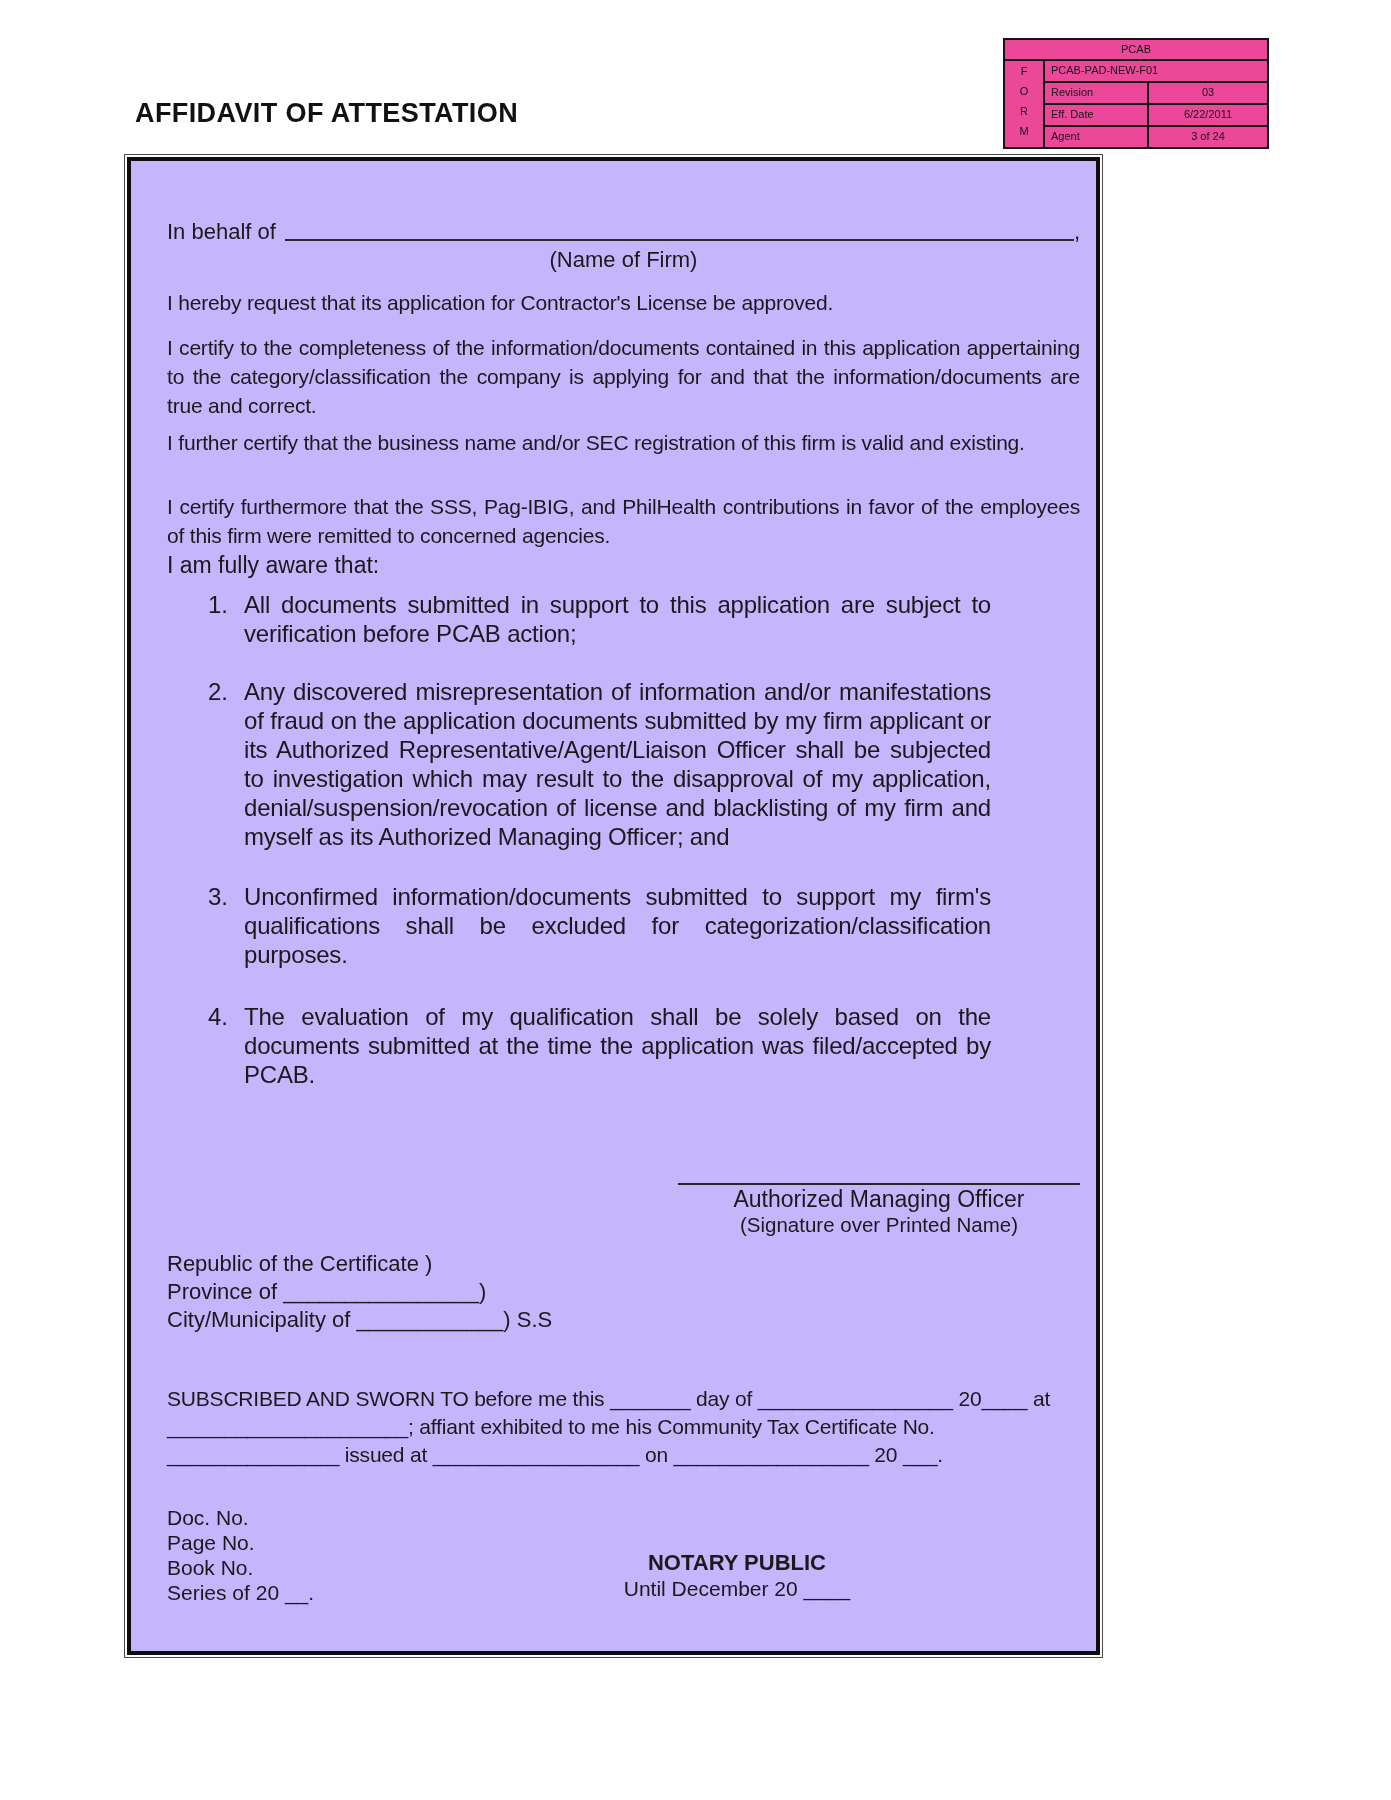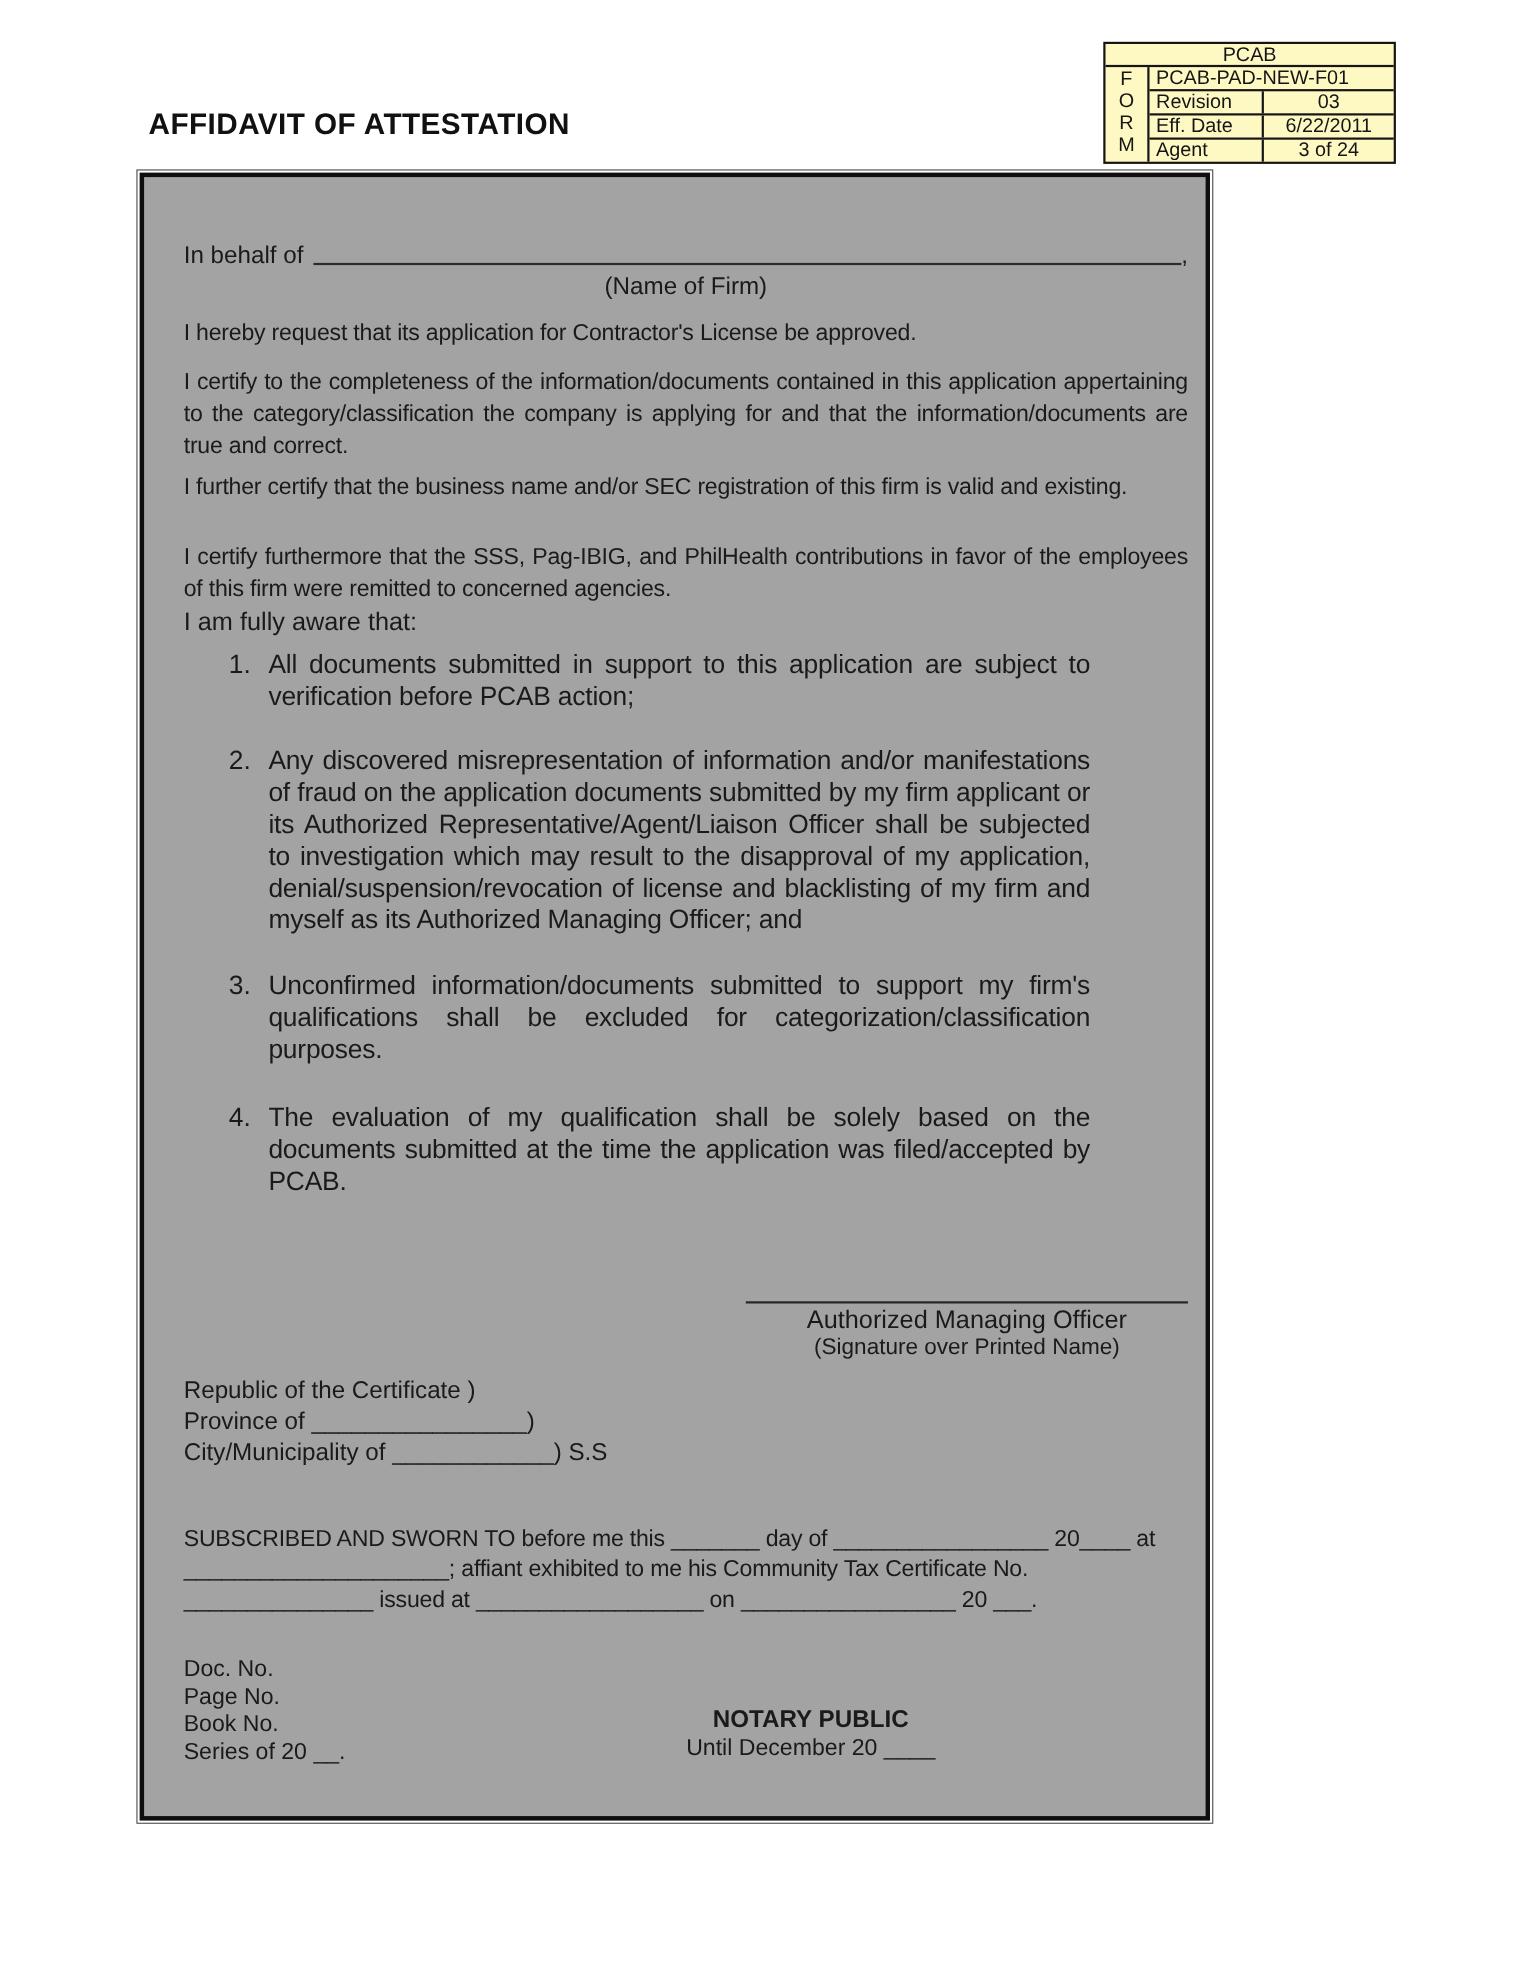--- a/index.html
+++ b/index.html
@@ -13,22 +13,22 @@
   }
   
   .doc-title{
     position:absolute;left:135px;top:98px;
     font-size:27px;font-weight:bold;letter-spacing:.4px;
     color:#111;
   }
   .form-box{
     position:absolute;left:1003px;top:38px;width:266px;
     border:2px solid #151515;
-    font-size:18px;line-height:18px;color:#151515;
-    background:#fef9c3;
+    font-size:11px;line-height:18px;color:#151515;
+    background:#ec4899;
     box-sizing:border-box;
   }
   .fb-title{
     text-align:center;border-bottom:2px solid #151515;
     height:19px;line-height:18px;
   }
   .fb-body{display:flex;}
   .fb-letters{
     width:38px;border-right:2px solid #151515;
     display:flex;flex-direction:column;align-items:center;
@@ -41,21 +41,21 @@
   .fb-row .lbl{width:104px;border-right:2px solid #151515;padding-left:6px;box-sizing:border-box;}
   .fb-row .val{flex:1;text-align:center;}
   .fb-row.code .lbl-full{padding-left:6px;}
   
   .main-box{
     position:absolute;left:127px;top:157px;width:973px;height:1498px;
     border:4px solid #0e0e0e;
     outline:1px solid #4a4a4a;
     outline-offset:2px;
     box-sizing:border-box;
-    background:#a3a3a3;
+    background:#c4b5fd;
   }
   .content{position:relative;width:100%;height:100%;}
   .abs{position:absolute;}
   
   .behalf{left:36px;right:16px;top:58px;display:flex;font-size:22px;line-height:26px;}
   .behalf .blank{flex:1;position:relative;}
   .behalf .blank::after{
     content:"";position:absolute;left:9px;right:0;bottom:4px;
     border-bottom:2px solid #2b2b2b;
   }

